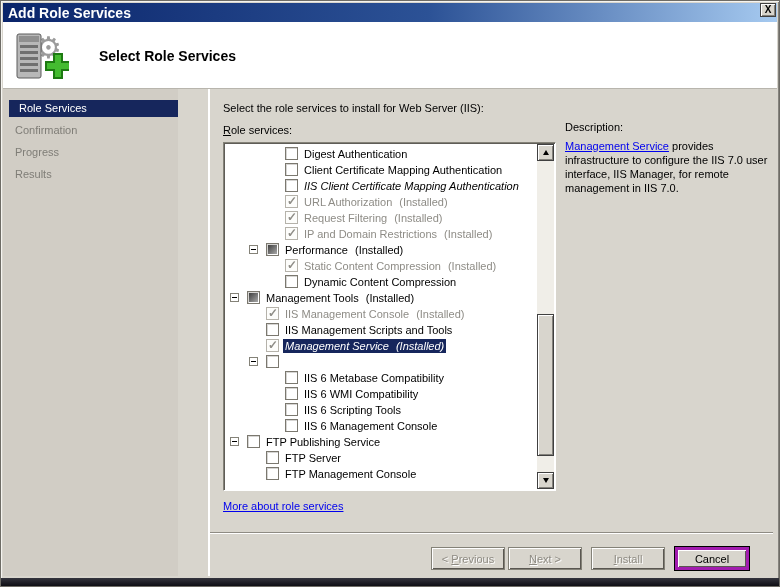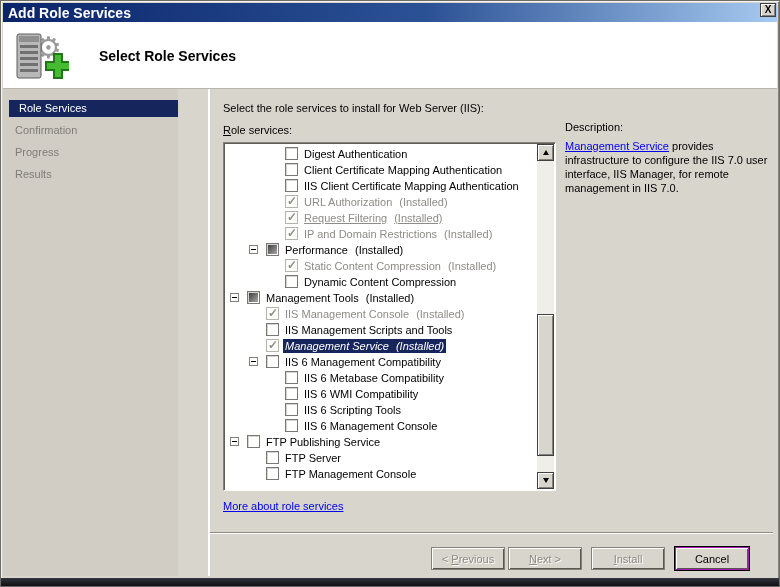--- a/index.html
+++ b/index.html
@@ -82,21 +82,21 @@
   .descpanel p { line-height:14px; }
 
   
   .sep-h { position:absolute; left:209px; top:531px; width:563px; height:2px; }
   .sep-h .d { height:1px; background:#8e8b83; } .sep-h .l { height:1px; background:#ffffff; }
 
   .btn { position:absolute; top:546px; width:74px; height:23px; background:#d8d5cd;
          border:1px solid #848278; box-shadow: inset 1px 1px 0 #ffffff, inset -1px -1px 0 #5a5751;
          font-family:"Liberation Sans", sans-serif; font-size:11px; color:#000; text-align:center; }
   .btn:disabled, .btn.disabled { color:#8e8b83; text-shadow:1px 1px 0 #ffffff; }
-  .btn.default { border:1px solid #a21caf; box-shadow: inset 1px 1px 0 #ffffff, inset -1px -1px 0 #5a5751,
+  .btn.default { border:3px solid #a21caf; box-shadow: inset 1px 1px 0 #ffffff, inset -1px -1px 0 #5a5751,
                  0 0 0 1px #000; }
 
   .bottom-strip { position:absolute; left:0; right:0; top:577px; height:10px;
                   background:linear-gradient(#34343d, #05050a); }
 </style>
 </head>
 <body>
 
 <div class="window">
 
@@ -138,35 +138,35 @@
     <div class="listbox">
       <div class="rows" id="tree-rows">
           <div class="tree-row" style="top: 2px;">
             <span class="cb " style="left: 59px;"></span>
             <span class="lab" style="left: 76px;"><span>Digest Authentication</span></span>
           </div>
           <div class="tree-row" style="top: 18px;">
             <span class="cb " style="left: 59px;"></span>
             <span class="lab" style="left: 76px;"><span>Client Certificate Mapping Authentication</span></span>
           </div>
-          <div class="tree-row" style="top: 34px;">
+          <div class="tree-row" style="top: 34px; font-style: italic;">
             <span class="cb " style="left: 59px;"></span>
             <span class="lab" style="left: 76px;"><span>IIS Client Certificate Mapping Authentication</span></span>
           </div>
           <div class="tree-row" style="top: 50px;">
             <span class="cb installed" style="left: 59px;">
               <span class="tick">✓</span>
             </span>
             <span class="lab dim" style="left: 76px;"><span>URL Authorization</span><span class="sfx">(Installed)</span></span>
           </div>
           <div class="tree-row" style="top: 66px;">
             <span class="cb installed" style="left: 59px;">
               <span class="tick">✓</span>
             </span>
-            <span class="lab dim" style="left: 76px; text-decoration: underline;"><span>Request Filtering</span><span class="sfx">(Installed)</span></span>
+            <span class="lab dim" style="left: 76px;"><span>Request Filtering</span><span class="sfx">(Installed)</span></span>
           </div>
           <div class="tree-row" style="top: 82px;">
             <span class="cb installed" style="left: 59px;">
               <span class="tick">✓</span>
             </span>
             <span class="lab dim" style="left: 76px;"><span>IP and Domain Restrictions</span><span class="sfx">(Installed)</span></span>
           </div>
           <div class="tree-row" style="top: 98px;">
             <span class="expander" style="left: 23px;">
               <span class="minus"></span>
@@ -209,21 +209,20 @@
             <span class="cb installed" style="left: 40px;">
               <span class="tick">✓</span>
             </span>
             <span class="lab sel" style="left: 57px; font-style: italic;"><span>Management Service</span><span class="sfx">(Installed)</span></span>
           </div>
           <div class="tree-row" style="top: 210px;">
             <span class="expander" style="left: 23px;">
               <span class="minus"></span>
             </span>
             <span class="cb " style="left: 40px;"></span>
-            <span class="lab" style="left: 57px;"><span>IIS 6 Management Compatibility</span></span>
           </div>
           <div class="tree-row" style="top: 226px;">
             <span class="cb " style="left: 59px;"></span>
             <span class="lab" style="left: 76px;"><span>IIS 6 Metabase Compatibility</span></span>
           </div>
           <div class="tree-row" style="top: 242px;">
             <span class="cb " style="left: 59px;"></span>
             <span class="lab" style="left: 76px;"><span>IIS 6 WMI Compatibility</span></span>
           </div>
           <div class="tree-row" style="top: 258px;">

